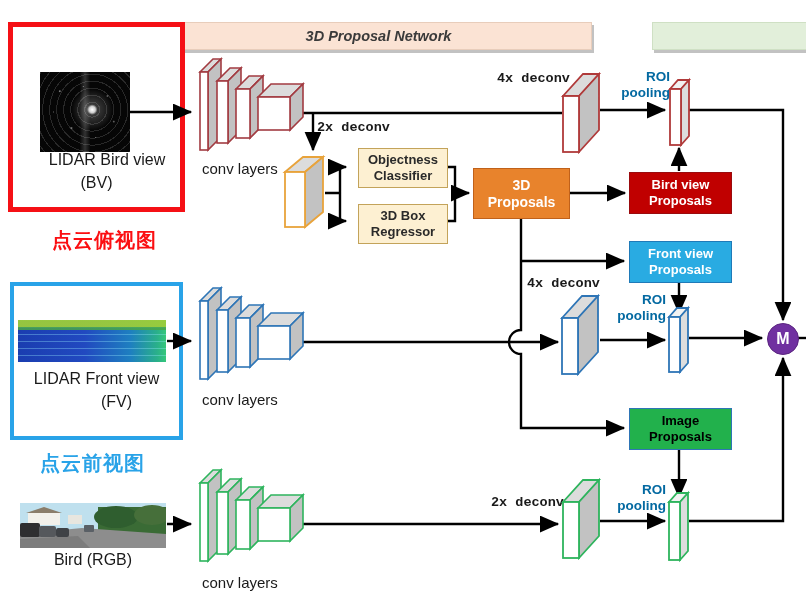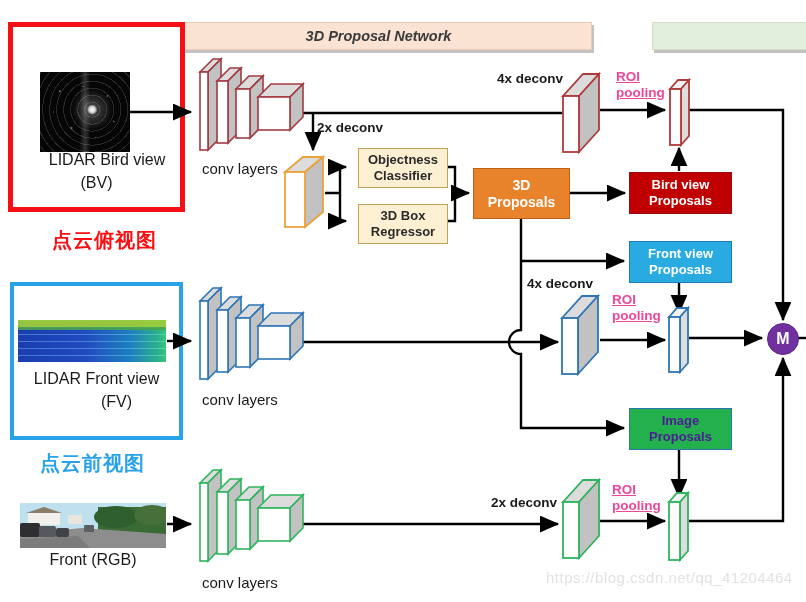--- a/index.html
+++ b/index.html
@@ -34,33 +34,33 @@
     radial-gradient(circle 1px at 62% 82%, rgba(255,255,255,.5), transparent 80%),
     repeating-radial-gradient(circle at 58% 47%, rgba(255,255,255,.14) 0 1px, rgba(0,0,0,0) 1px 7px),
     linear-gradient(90deg, transparent 44%, rgba(255,255,255,.18) 50%, transparent 56%),
     #060606;}
   
   #fv-image{position:absolute;left:4px;top:34px;width:148px;height:42px;background:
     linear-gradient(180deg, rgba(156,204,58,.95) 0 16%, rgba(72,165,74,.85) 16% 23%, rgba(0,0,0,0) 23%),
     repeating-linear-gradient(180deg, rgba(150,235,255,.35) 0 1.5px, rgba(0,0,0,0) 1.5px 7px),
     linear-gradient(90deg, #1a3db0 0%, #2149c0 45%, #1e7fc0 76%, #2ab08a 94%, #35c77a 100%);}
   
-  .lbl{position:absolute;font-size:13.5px;font-weight:bold;color:#1a1a1a;white-space:nowrap;}
+  .lbl{position:absolute;font-size:13.5px;font-weight:bold;color:#1a1a1a;white-space:nowrap;font-family:Liberation Mono, monospace;}
   .lbl-plain{position:absolute;font-size:15px;color:#1a1a1a;white-space:nowrap;}
-  .roi{position:absolute;width:54px;text-align:left;font-size:13.5px;font-weight:bold;color:#ec4899;line-height:1.18;text-decoration:underline;}
+  .roi{position:absolute;width:54px;text-align:right;font-size:13.5px;font-weight:bold;color:#0369a1;line-height:1.18;}
   
   .node{position:absolute;display:flex;flex-direction:column;align-items:center;justify-content:center;
         text-align:center;line-height:1.2;font-size:13px;font-weight:bold;z-index:3;}
   .cream{background:#fdf0d2;border:1.5px solid #c3a35a;color:#2a2a2a;width:88px;height:38px;margin-left:8px;}
   #box-objectness{left:350px;top:148px;}
   #box-regressor{left:350px;top:204px;}
   #box-3d-proposals{left:473px;top:168px;width:95px;height:49px;background:#e8832c;border:1.5px solid #c0611a;color:#fff;font-size:14px;}
   #box-birdview{left:629px;top:172px;width:101px;height:40px;background:#c00000;border:1.5px solid #9a0b0e;color:#fff;}
   #box-frontview{left:629px;top:241px;width:101px;height:40px;background:#29abe2;border:1.5px solid #1f7ab8;color:#fff;}
-  #box-imageprop{left:629px;top:408px;width:101px;height:40px;background:#22b14c;border:1.5px solid #2e75b6;color:#4c1d95;}
+  #box-imageprop{left:629px;top:408px;width:101px;height:40px;background:#22b14c;border:1.5px solid #2e75b6;color:#000000;}
   #merge-node{left:767px;top:323px;width:30px;height:30px;border-radius:50%;background:#7030a0;border:1px solid #5b2580;
         color:#fff;display:flex;align-items:center;justify-content:center;font-weight:bold;font-size:16px;z-index:3;position:absolute;}
   
   #rgb-image{position:absolute;left:20px;top:503px;width:146px;height:45px;}
   #rgb-title{position:absolute;left:20px;top:551px;width:146px;text-align:center;font-size:16px;}
   
   #diagram-svg{position:absolute;left:0;top:0;z-index:1;pointer-events:none;}
   #watermark{position:absolute;left:546px;top:569px;font-size:15px;color:#e2e2e2;letter-spacing:.5px;}
 </style>
 </head>
@@ -217,21 +217,21 @@
     <polygon points="8,10 40,10 40,22 8,22" fill="#f2f0ea"></polygon>
     <polygon points="6,10 24,4 42,10" fill="#8a7d6a"></polygon>
     <rect x="48" y="12" width="14" height="9" fill="#e8e6df"></rect>
     <polygon points="0,45 146,45 146,31 62,25 0,31" fill="#8d8d8d"></polygon>
     <polygon points="0,45 70,45 58,33 0,36" fill="#7c7c7c"></polygon>
     <rect x="0" y="20" width="20" height="14" rx="2" fill="#2e2e30"></rect>
     <rect x="19" y="23" width="17" height="11" rx="2" fill="#55585c"></rect>
     <rect x="36" y="25" width="13" height="9" rx="2" fill="#3f4246"></rect>
     <rect x="64" y="22" width="10" height="7" rx="1" fill="#5a6066"></rect>
   </svg>
-  <div id="rgb-title">Front (RGB)</div>
+  <div id="rgb-title">Bird (RGB)</div>
 
   <div class="lbl-plain" style="left:202px;top:160px;">conv layers</div>
   <div class="lbl-plain" style="left:202px;top:391px;">conv layers</div>
   <div class="lbl-plain" style="left:202px;top:574px;">conv layers</div>
 
   <div class="lbl" style="left:317px;top:120px;">2x deconv</div>
   <div class="lbl" style="left:497px;top:71px;">4x deconv</div>
   <div class="lbl" style="left:527px;top:276px;">4x deconv</div>
   <div class="lbl" style="left:491px;top:495px;">2x deconv</div>
 
@@ -269,15 +269,14 @@
     <span>Proposals</span>
   </div>
   <div class="node" id="box-imageprop">
     <span>Image</span>
     <span>Proposals</span>
   </div>
   <div id="merge-node">
     <span>M</span>
   </div>
 
-  <div id="watermark">https://blog.csdn.net/qq_41204464</div>
 
 </div>
 
 </body></html>

